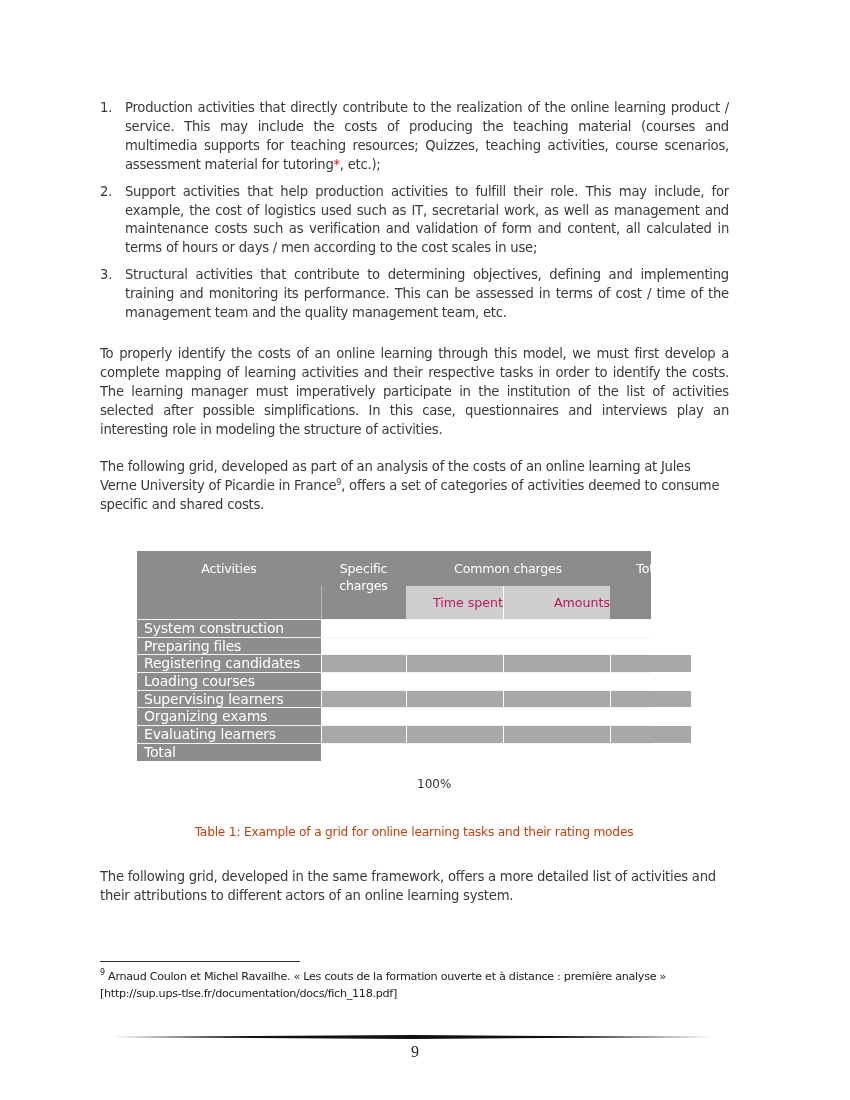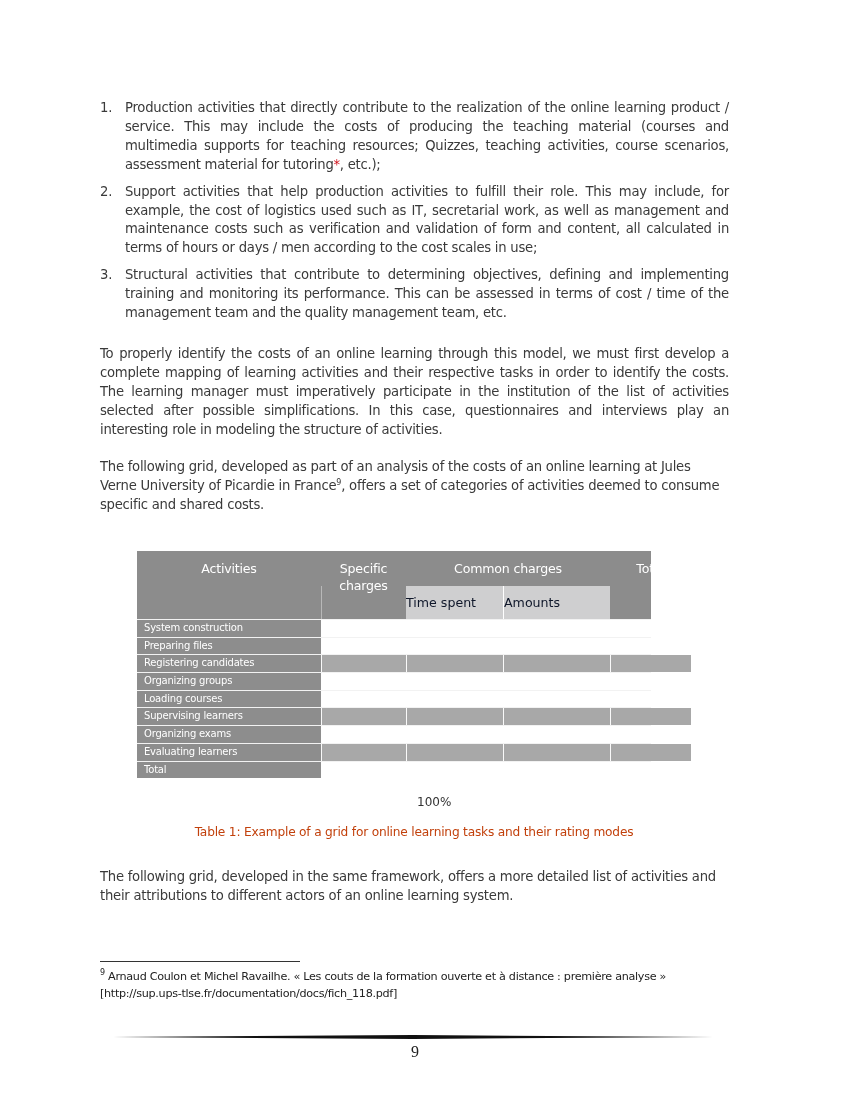--- a/index.html
+++ b/index.html
@@ -10,25 +10,25 @@
   ol.list { position: absolute; left: 100px; top: 99px; width: 629px; margin: 0; padding: 0; list-style: none; }
   ol.list li { position: relative; padding-left: 25px; margin-bottom: 8px; }
   ol.list li .num { position: absolute; left: 0; top: 0; }
   .star { color: #d0111b; }
   .para { position: absolute; left: 100px; width: 629px; margin: 0; }
   sup { font-size: 8px; line-height: 0; vertical-align: 5px; }
 
   .table { position: absolute; left: 137px; top: 551px; width: 514px; }
   .hdr { position: relative; height: 68px; background: #8c8c8c; }
   .hcell { position: absolute; color: #ffffff; font-size: 12.6px; line-height: 17px; text-align: center; letter-spacing: -0.2px; }
-  .subh { position: absolute; top: 35px; height: 33px; background: #cfcfd0; color: #0f172a; font-size: 12.6px; line-height: 33px; text-align: left; }
+  .subh { position: absolute; top: 35px; height: 33px; background: #cfcfd0; color: #be185d; font-size: 12.6px; line-height: 33px; text-align: right; }
   .vline { position: absolute; background: #ffffff; width: 1px; }
   .row { position: relative; height: 17.7px; border-top: 1px solid #f2f2f2; box-sizing: border-box; }
   .cell { position: absolute; top: 0; bottom: 0; box-sizing: border-box; border-left: 1px solid #fafafa; }
-  .cell.act { left: 0; width: 184px; background: #8d8d8d; color: #ffffff; font-size: 10px; line-height: 16.7px; padding-left: 7px; border-left: none; letter-spacing: -0.2px; white-space: nowrap; }
+  .cell.act { left: 0; width: 184px; background: #8d8d8d; color: #ffffff; font-size: 14px; line-height: 16.7px; padding-left: 7px; border-left: none; letter-spacing: -0.2px; white-space: nowrap; }
   .row.light .cell.d { background: #fde047; margin-top: 32px; }
   .row.dark .cell.d { background: #a8a8a8; }
   .cell.d { color: #333; font-size: 12px; line-height: 16.7px; padding-left: 10px; }
 
   .caption { position: absolute; left: 137px; width: 554px; top: 825px; text-align: center; font-size: 12.2px; color: #c2410c; letter-spacing: -0.2px; }
   .fn-rule { position: absolute; left: 100px; top: 961px; width: 200px; height: 1px; background: #333; }
   .footnote { position: absolute; left: 100px; top: 968px; width: 632px; font-size: 11.2px; line-height: 17px; color: #222; letter-spacing: -0.3px; }
   .footer-rule { position: absolute; left: 113px; top: 1035px; width: 600px; height: 4px; }
   .page-num { position: absolute; left: 0; width: 830px; top: 1043px; text-align: center; font-family: "Liberation Serif", serif; font-size: 16px; color: #222; }
 </style>
@@ -84,27 +84,20 @@
     <div class="cell d" style="left:473px;width:81px;"></div>
   </div>
   <div class="row dark">
     <div class="cell act">Registering candidates</div>
     <div class="cell d" style="left:184px;width:85px;"></div>
     <div class="cell d" style="left:269px;width:97px;"></div>
     <div class="cell d" style="left:366px;width:107px;"></div>
     <div class="cell d" style="left:473px;width:81px;"></div>
   </div>
   <div class="row light">
-    <div class="cell act">Organizing groups</div>
-    <div class="cell d" style="left:184px;width:85px;"></div>
-    <div class="cell d" style="left:269px;width:97px;"></div>
-    <div class="cell d" style="left:366px;width:107px;"></div>
-    <div class="cell d" style="left:473px;width:81px;"></div>
-  </div>
-  <div class="row light">
     <div class="cell act">Loading courses</div>
     <div class="cell d" style="left:184px;width:85px;"></div>
     <div class="cell d" style="left:269px;width:97px;"></div>
     <div class="cell d" style="left:366px;width:107px;"></div>
     <div class="cell d" style="left:473px;width:81px;"></div>
   </div>
   <div class="row dark">
     <div class="cell act">Supervising learners</div>
     <div class="cell d" style="left:184px;width:85px;"></div>
     <div class="cell d" style="left:269px;width:97px;"></div>

